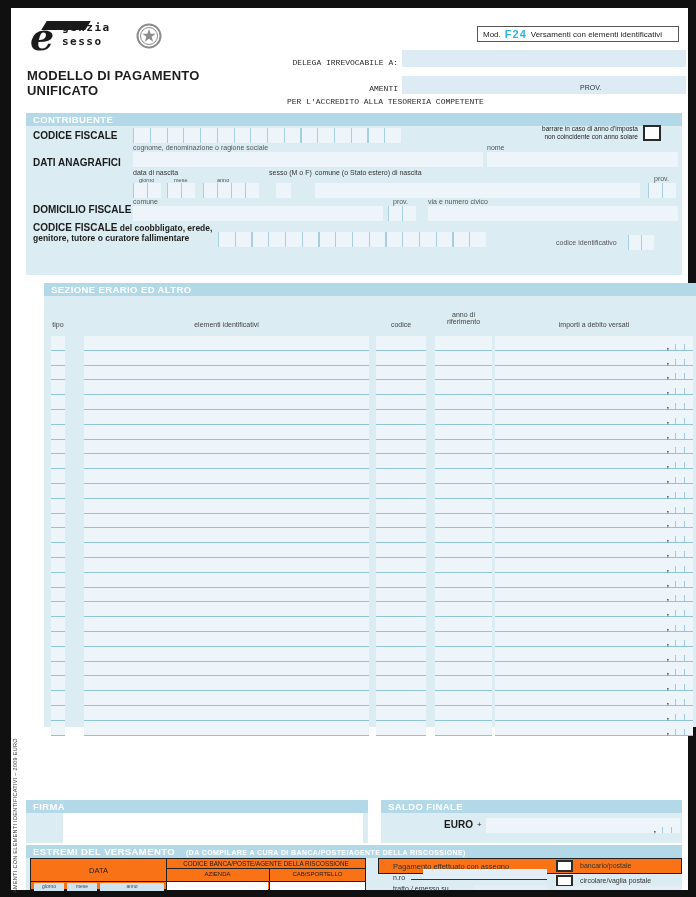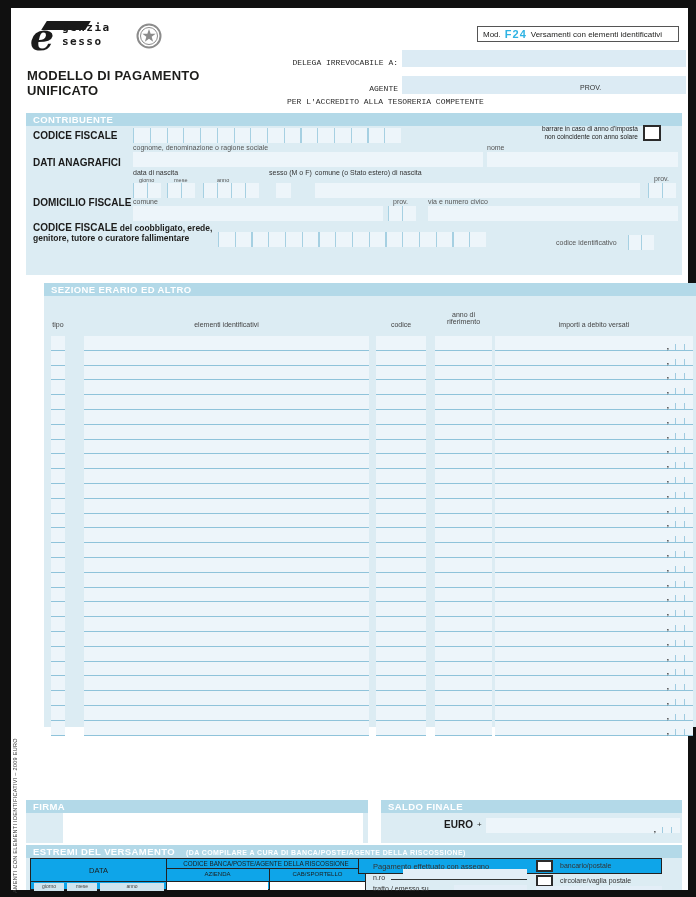--- a/index.html
+++ b/index.html
@@ -37,21 +37,21 @@
   .c-tipo{left:7px;width:14px;}
   .c-elem{left:40px;width:285px;background-image:repeating-linear-gradient(90deg,#a6d0e2 0,#a6d0e2 1px,transparent 1px,transparent 15.83px);}
   .c-cod{left:332px;width:50px;}
   .c-anno{left:391px;width:57px;}
   .c-imp{left:451px;width:198px;}
   .comma{position:absolute;right:24px;bottom:-1px;font-size:8px;font-weight:bold;color:#222;}
   .tick{position:absolute;bottom:0;width:1px;height:6px;background:#9fcbe0;}
   .t1{right:17px;} .t2{right:8px;}
   .colhead{position:absolute;font-size:7px;color:#444;text-align:center;white-space:nowrap;}
   
-  .wbox{position:absolute;background:#0ea5e9;border:1px solid #222;box-sizing:border-box;text-decoration:underline;}
+  .wbox{position:absolute;background:#f97316;border:1px solid #222;box-sizing:border-box;text-decoration:underline;}
   .vline{position:absolute;width:1px;background:#222;}
   .hline{position:absolute;height:1px;background:#222;}
   .bluecell{position:absolute;background:#cfe4ee;text-align:center;}
   .sidetext{position:absolute;left:12px;top:608px;height:285px;writing-mode:vertical-rl;transform:rotate(180deg);
             font-size:5.5px;letter-spacing:.3px;color:#3a3a3a;white-space:nowrap;}
 </style>
 </head>
 <body>
 
 <div class="page">
@@ -75,21 +75,21 @@
   </div>
   <div class="modbox">
     <span>Mod.</span>
     <span class="modcode">F24</span>
     <span>Versamenti con elementi identificativi</span>
   </div>
 
   <div class="h8 abs" style="left:270px;top:58px;width:128px;text-align:right;">DELEGA IRREVOCABILE A:</div>
   <div class="tfield" style="left:402px;top:50px;width:284px;height:17px;"></div>
 
-  <div class="h8 abs" style="left:330px;top:84px;width:68px;text-align:right;">AGENTE</div>
+  <div class="h8 abs" style="left:330px;top:84px;width:68px;text-align:right;">AMENTI</div>
   <div class="tfield" style="left:402px;top:76px;width:284px;height:18px;"></div>
   <div class="sl" style="left:580px;top:84px;">PROV.</div>
 
   <div class="h8 abs" style="left:287px;top:97px;">PER L'ACCREDITO ALLA TESORERIA COMPETENTE</div>
 
   <div class="panel" style="left:26px;top:113px;width:656px;height:162px;">
     <div class="band">CONTRIBUENTE</div>
 
     <div class="bl" style="left:7px;top:17px;">CODICE FISCALE</div>
     <div class="field seg16" style="left:107px;top:15px;width:268px;height:15px;"></div>
@@ -117,21 +117,21 @@
 
     <div class="sl" style="left:243px;top:56px;">sesso (M o F)</div>
     <div class="field" style="left:250px;top:70px;width:15px;height:15px;"></div>
 
     <div class="sl" style="left:289px;top:56px;">comune (o Stato estero) di nascita</div>
     <div class="field" style="left:289px;top:70px;width:325px;height:15px;"></div>
     <div class="xs" style="left:628px;top:62px;font-size:7px;">prov.</div>
     <div class="field seg14" style="left:622px;top:70px;width:28px;height:15px;"></div>
 
     <div class="xs" style="left:107px;top:85px;font-size:7px;">comune</div>
-    <div class="bl" style="left:7px;top:84px;">DOMICILIO FISCALE</div>
+    <div class="bl" style="left:7px;top:91px;">DOMICILIO FISCALE</div>
     <div class="field" style="left:107px;top:93px;width:250px;height:15px;"></div>
     <div class="xs" style="left:367px;top:85px;font-size:7px;">prov.</div>
     <div class="field seg14" style="left:362px;top:93px;width:28px;height:15px;"></div>
     <div class="xs" style="left:402px;top:85px;font-size:7px;">via e numero civico</div>
     <div class="field" style="left:402px;top:93px;width:250px;height:15px;"></div>
 
     <div class="abs" style="left:7px;top:110px;font-size:8.5px;line-height:10px;font-weight:bold;">
       <span style="font-size:10px;">CODICE FISCALE</span>
       <span>del coobbligato, erede,</span><br>
       <span>genitore, tutore o curatore fallimentare</span>
@@ -485,21 +485,21 @@
       <div class="abs" style="left:135px;top:1px;width:200px;text-align:center;font-size:6.3px;">CODICE BANCA/POSTE/AGENTE DELLA RISCOSSIONE</div>
       <div class="abs" style="left:135px;top:12px;width:103px;text-align:center;font-size:6px;">AZIENDA</div>
       <div class="abs" style="left:238px;top:12px;width:97px;text-align:center;font-size:6px;">CAB/SPORTELLO</div>
       <div class="bluecell" style="left:3px;top:24px;width:30px;height:8px;font-size:5px;color:#444;">giorno</div>
       <div class="bluecell" style="left:36px;top:24px;width:30px;height:8px;font-size:5px;color:#444;">mese</div>
       <div class="bluecell" style="left:69px;top:24px;width:64px;height:8px;font-size:5px;color:#444;">anno</div>
       <div class="abs" style="left:136px;top:23px;width:101px;height:8px;background:#fff;"></div>
       <div class="abs" style="left:239px;top:23px;width:95px;height:8px;background:#fff;"></div>
     </div>
 
-    <div class="wbox" style="left:332px;top:13px;width:304px;height:16px;">
+    <div class="wbox" style="left:352px;top:13px;width:304px;height:16px;">
       <div class="sl" style="left:14px;top:3px;font-size:7.5px;">Pagamento effettuato con assegno</div>
       <div class="sl" style="left:14px;top:15px;">n.ro</div>
       <div class="abs" style="left:44px;top:10px;width:124px;height:10px;background:#e3eef7;"></div>
       <div class="hline" style="left:32px;top:20px;width:136px;background:#333;"></div>
       <div class="sl" style="left:14px;top:26px;">tratto / emesso su</div>
       <div class="abs" style="left:95px;top:26px;width:73px;height:5px;background:#e3eef7;"></div>
       <div class="cb" style="left:177px;top:1px;width:17px;height:12px;"></div>
       <div class="sl" style="left:201px;top:3px;">bancario/postale</div>
       <div class="cb" style="left:177px;top:16px;width:17px;height:12px;"></div>
       <div class="sl" style="left:201px;top:18px;">circolare/vaglia postale</div>

